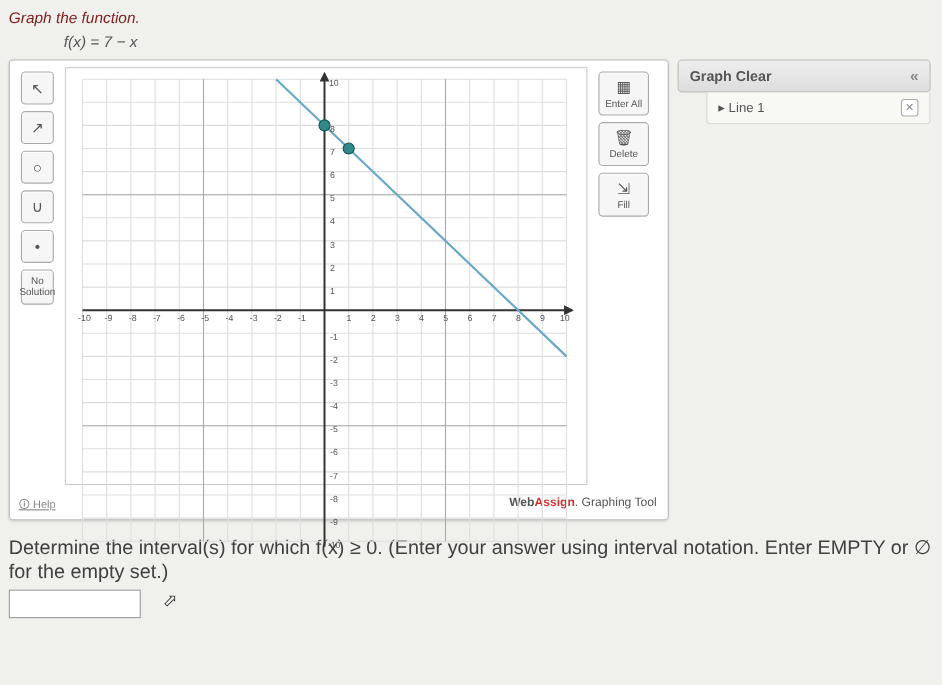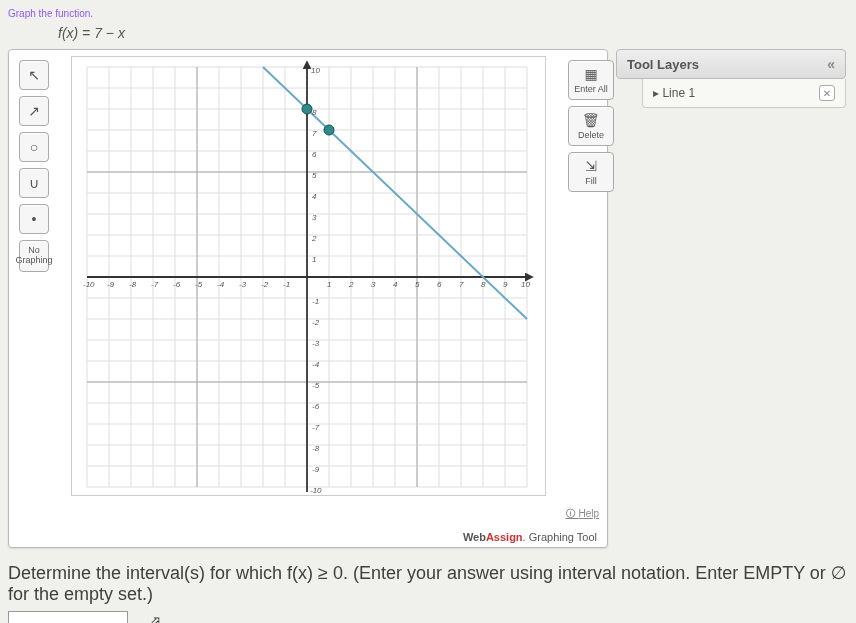--- a/index.html
+++ b/index.html
@@ -4,21 +4,21 @@
   <style>
     * { box-sizing: border-box; margin: 0; padding: 0; }
     body {
       font-family: Arial, sans-serif;
       background: #f0f0ed;
       color: #555;
       padding: 8px;
       width: 856px;
       height: 623px;
     }
-    .prompt-title { font-size: 10px; color: #8b5cf6; margin-bottom: 6px; }
+    .prompt-title { font-size: 14px; color: #7f1d1d; margin-bottom: 6px; font-style: italic; }
     .equation { font-size: 14px; color: #555; margin-left: 50px; margin-bottom: 8px; font-style: italic; }
     .workspace {
       display: flex;
       gap: 0;
     }
     .graph-area {
       width: 600px;
       border: 1px solid #bbb;
       border-radius: 4px;
       background: #fff;
@@ -37,25 +37,24 @@
       width: 30px; height: 30px;
       border: 1px solid #aaa;
       border-radius: 4px;
       background: #f6f6f6;
       display: flex; align-items: center; justify-content: center;
       font-size: 14px; cursor: pointer;
       box-shadow: inset 0 1px 0 #fff;
     }
     .tool-btn.big { height: 32px; font-size: 9px; text-align:center; line-height:1.1; color:#555; flex-direction: column; }
     .grid-canvas {
-      width: 475px; height: 440px;
+      width: 475px; height: 380px;
       position: relative;
       border: 1px solid #ccc;
-      margin: 0 18px;
-      font-style: italic;
+      margin: 0 6px;
     }
     .toolbar-right {
       width: 54px;
       display: flex;
       flex-direction: column;
       gap: 6px;
       align-items: flex-end;
       padding: 4px;
     }
     .r-btn {
@@ -122,21 +121,21 @@
             <span>○</span>
           </div>
         <div class="tool-btn">
             <span>∪</span>
           </div>
         <div class="tool-btn">
             <span>•</span>
           </div>
         <div class="tool-btn big">
           <span>No</span>
-          <span>Graphing</span>
+          <span>Solution</span>
         </div>
       </div>
 
       <div class="grid-canvas">
         <svg width="475" height="440" viewBox="0 0 475 440">
 
           <g stroke="#ddd" stroke-width="1">
 
             <line x1="15" y1="10" x2="15" y2="430"></line>
               <line x1="37" y1="10" x2="37" y2="430"></line>
@@ -253,31 +252,31 @@
         <div class="r-btn">
           <span class="ic">🗑</span>
           <span>Delete</span>
         </div>
         <div class="r-btn">
           <span class="ic">⇲</span>
           <span>Fill</span>
         </div>
       </div>
     </div>
-    <div style="display:flex; justify-content:space-between; align-items:flex-end;flex-direction:column;">
+    <div style="display:flex; justify-content:space-between; align-items:flex-start;">
       <div class="footer-help">🛈 <span>Help</span></div>
       <div class="footer-brand">
         <b>Web</b><b class="red">Assign</b><span>. Graphing Tool</span>
       </div>
     </div>
   </div>
 
   <div class="layers-panel">
     <div class="layers-hdr">
-      <span>Tool Layers</span>
+      <span>Graph Clear</span>
       <span class="collapse">«</span>
     </div>
     <div class="layer-row">
       <span>
         <span>▸</span>
         <span>Line 1</span>
       </span>
       <span class="close">✕</span>
     </div>
   </div>

